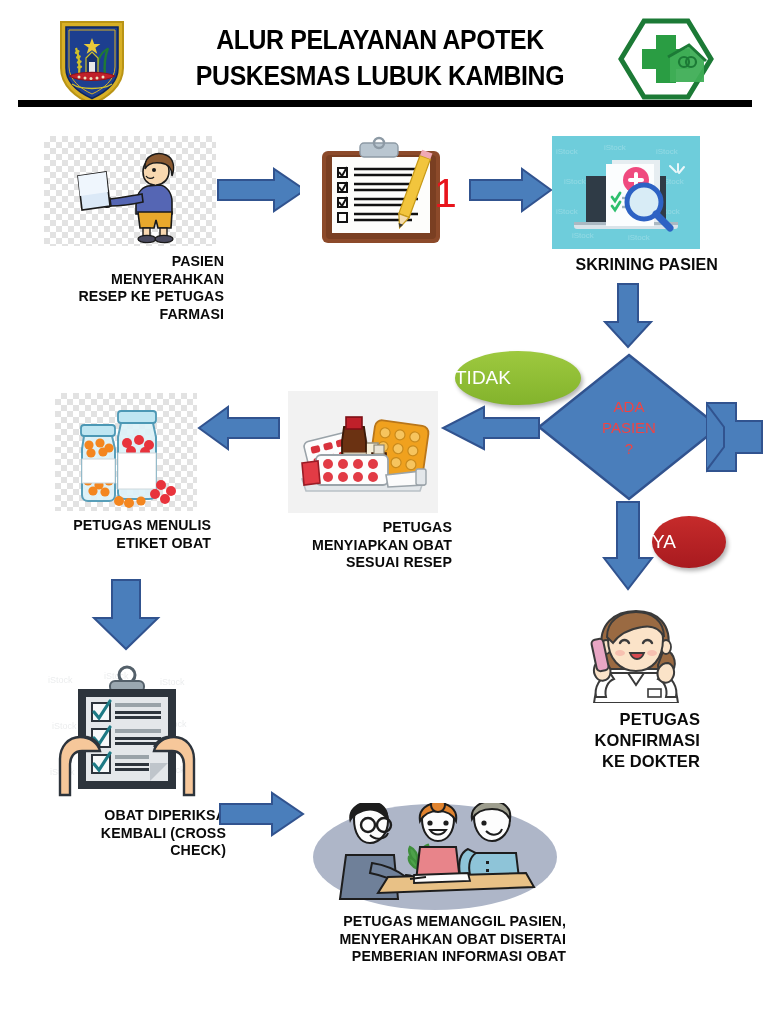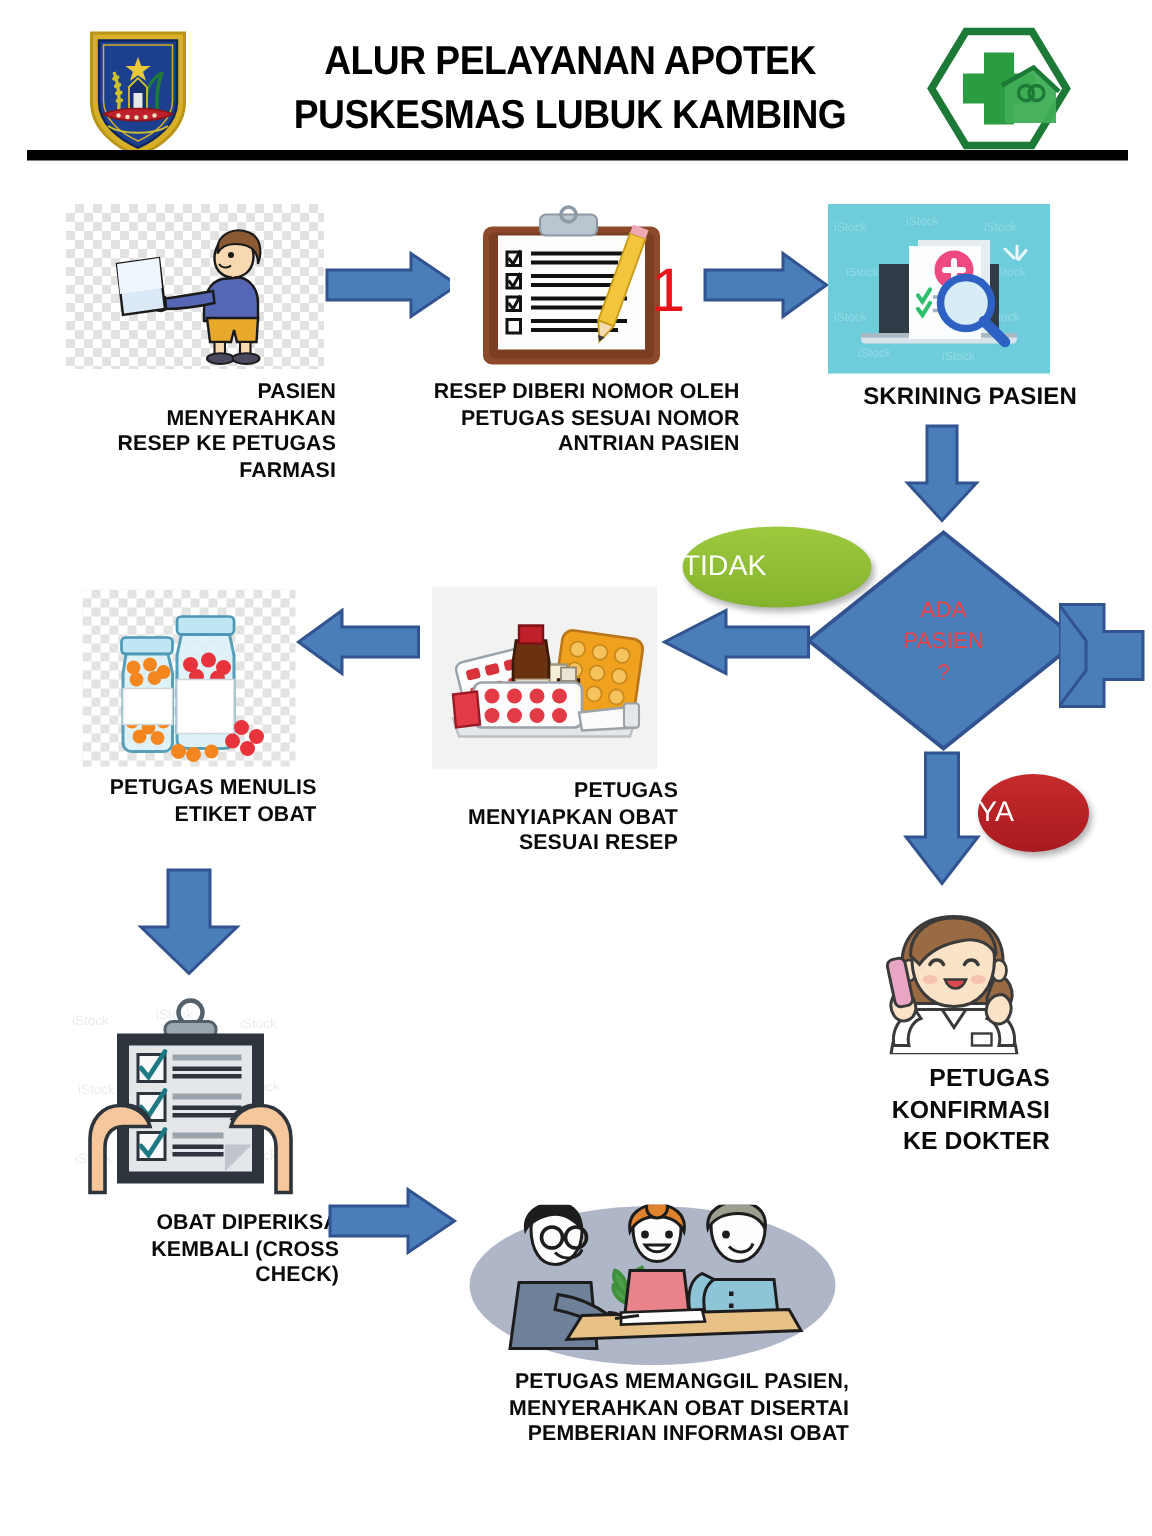--- a/index.html
+++ b/index.html
@@ -221,21 +221,20 @@
         </g>
         <g transform="rotate(20 112 60)">
           <rect x="106" y="20" width="11" height="62" fill="#f2c53d" stroke="#c79a18" stroke-width="1.2"></rect>
           <polygon points="106,82 117,82 111.5,95" fill="#f3dcb0" stroke="#c79a18" stroke-width="1.2"></polygon>
           <polygon points="109,91 114,91 111.5,95" fill="#3a3a3a"></polygon>
           <rect x="106" y="14" width="11" height="6" fill="#f0a9b4"></rect>
         </g>
       </svg>
     </div>
     <div style="position:absolute;left:134px;top:38px;font-size:41px;color:#e8141c;font-family:'Liberation Sans',sans-serif;line-height:1;">1</div>
-    <div class="caption" style="left:-22px; top:118px; width:215px;">RESEP DIBERI NOMOR OLEH<br>PETUGAS SESUAI NOMOR<br>ANTRIAN PASIEN</div>
   </div>
 
   <div class="arrow" style="left:468px; top:166px;">
     <svg width="86" height="48" viewBox="0 0 86 48">
       <polygon points="2,14 54,14 54,3 83,24 54,45 54,34 2,34" fill="#4a7ebb" stroke="#31538f" stroke-width="2"></polygon>
     </svg>
   </div>
 
   <div class="node" style="left:552px; top:123px;">
     <div class="pic" style="width:148px;height:113px;background:#6ecddb;">

